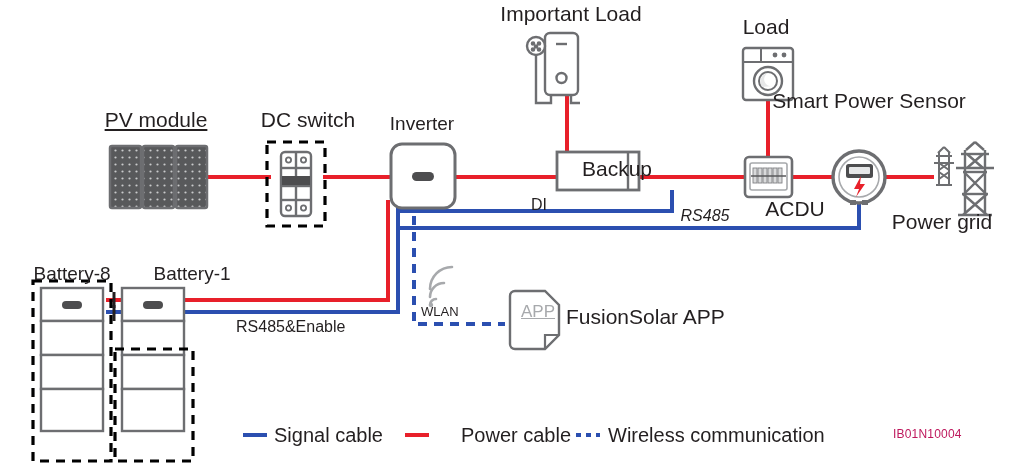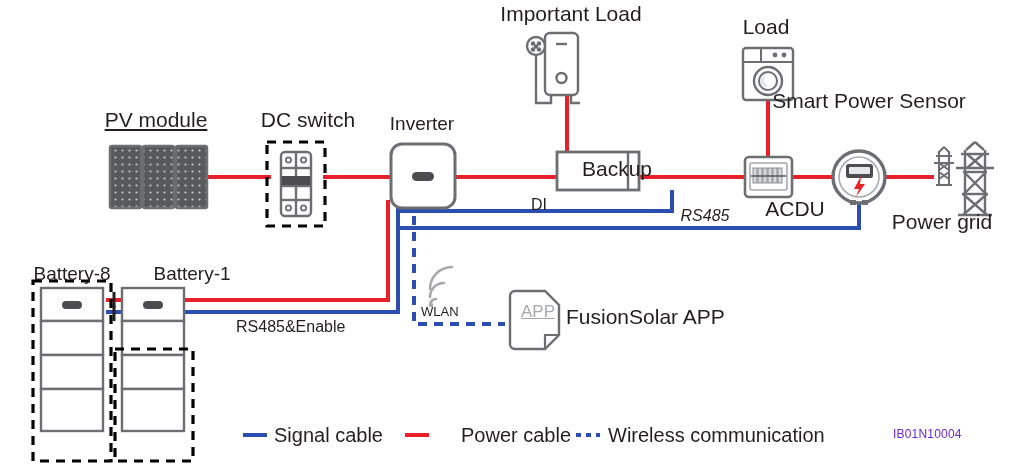--- a/index.html
+++ b/index.html
@@ -16,21 +16,21 @@
     position: absolute;
     color: #231f20;
     font-family: "Liberation Sans", sans-serif;
     white-space: nowrap;
     line-height: 1.1;
   }
   .lbl-lg { font-size: 21px; }
   .lbl-md { font-size: 19px; }
   .lbl-sm { font-size: 16px; }
   .lbl-xs { font-size: 13px; }
-  .lbl-id { font-size: 12px; color: #6d28d9; letter-spacing: .2px; }
+  .lbl-id { font-size: 12px; color: #be185d; letter-spacing: .2px; }
   .legend-text { font-size: 20px; color: #231f20; }
   .ctr { transform: translateX(-50%); }
 </style>
 </head>
 <body>
 
 <svg id="diagram" viewBox="0 0 1024 470" xmlns="http://www.w3.org/2000/svg">
 
   <defs>
     <pattern id="cellDots" width="7" height="7" patternUnits="userSpaceOnUse">

